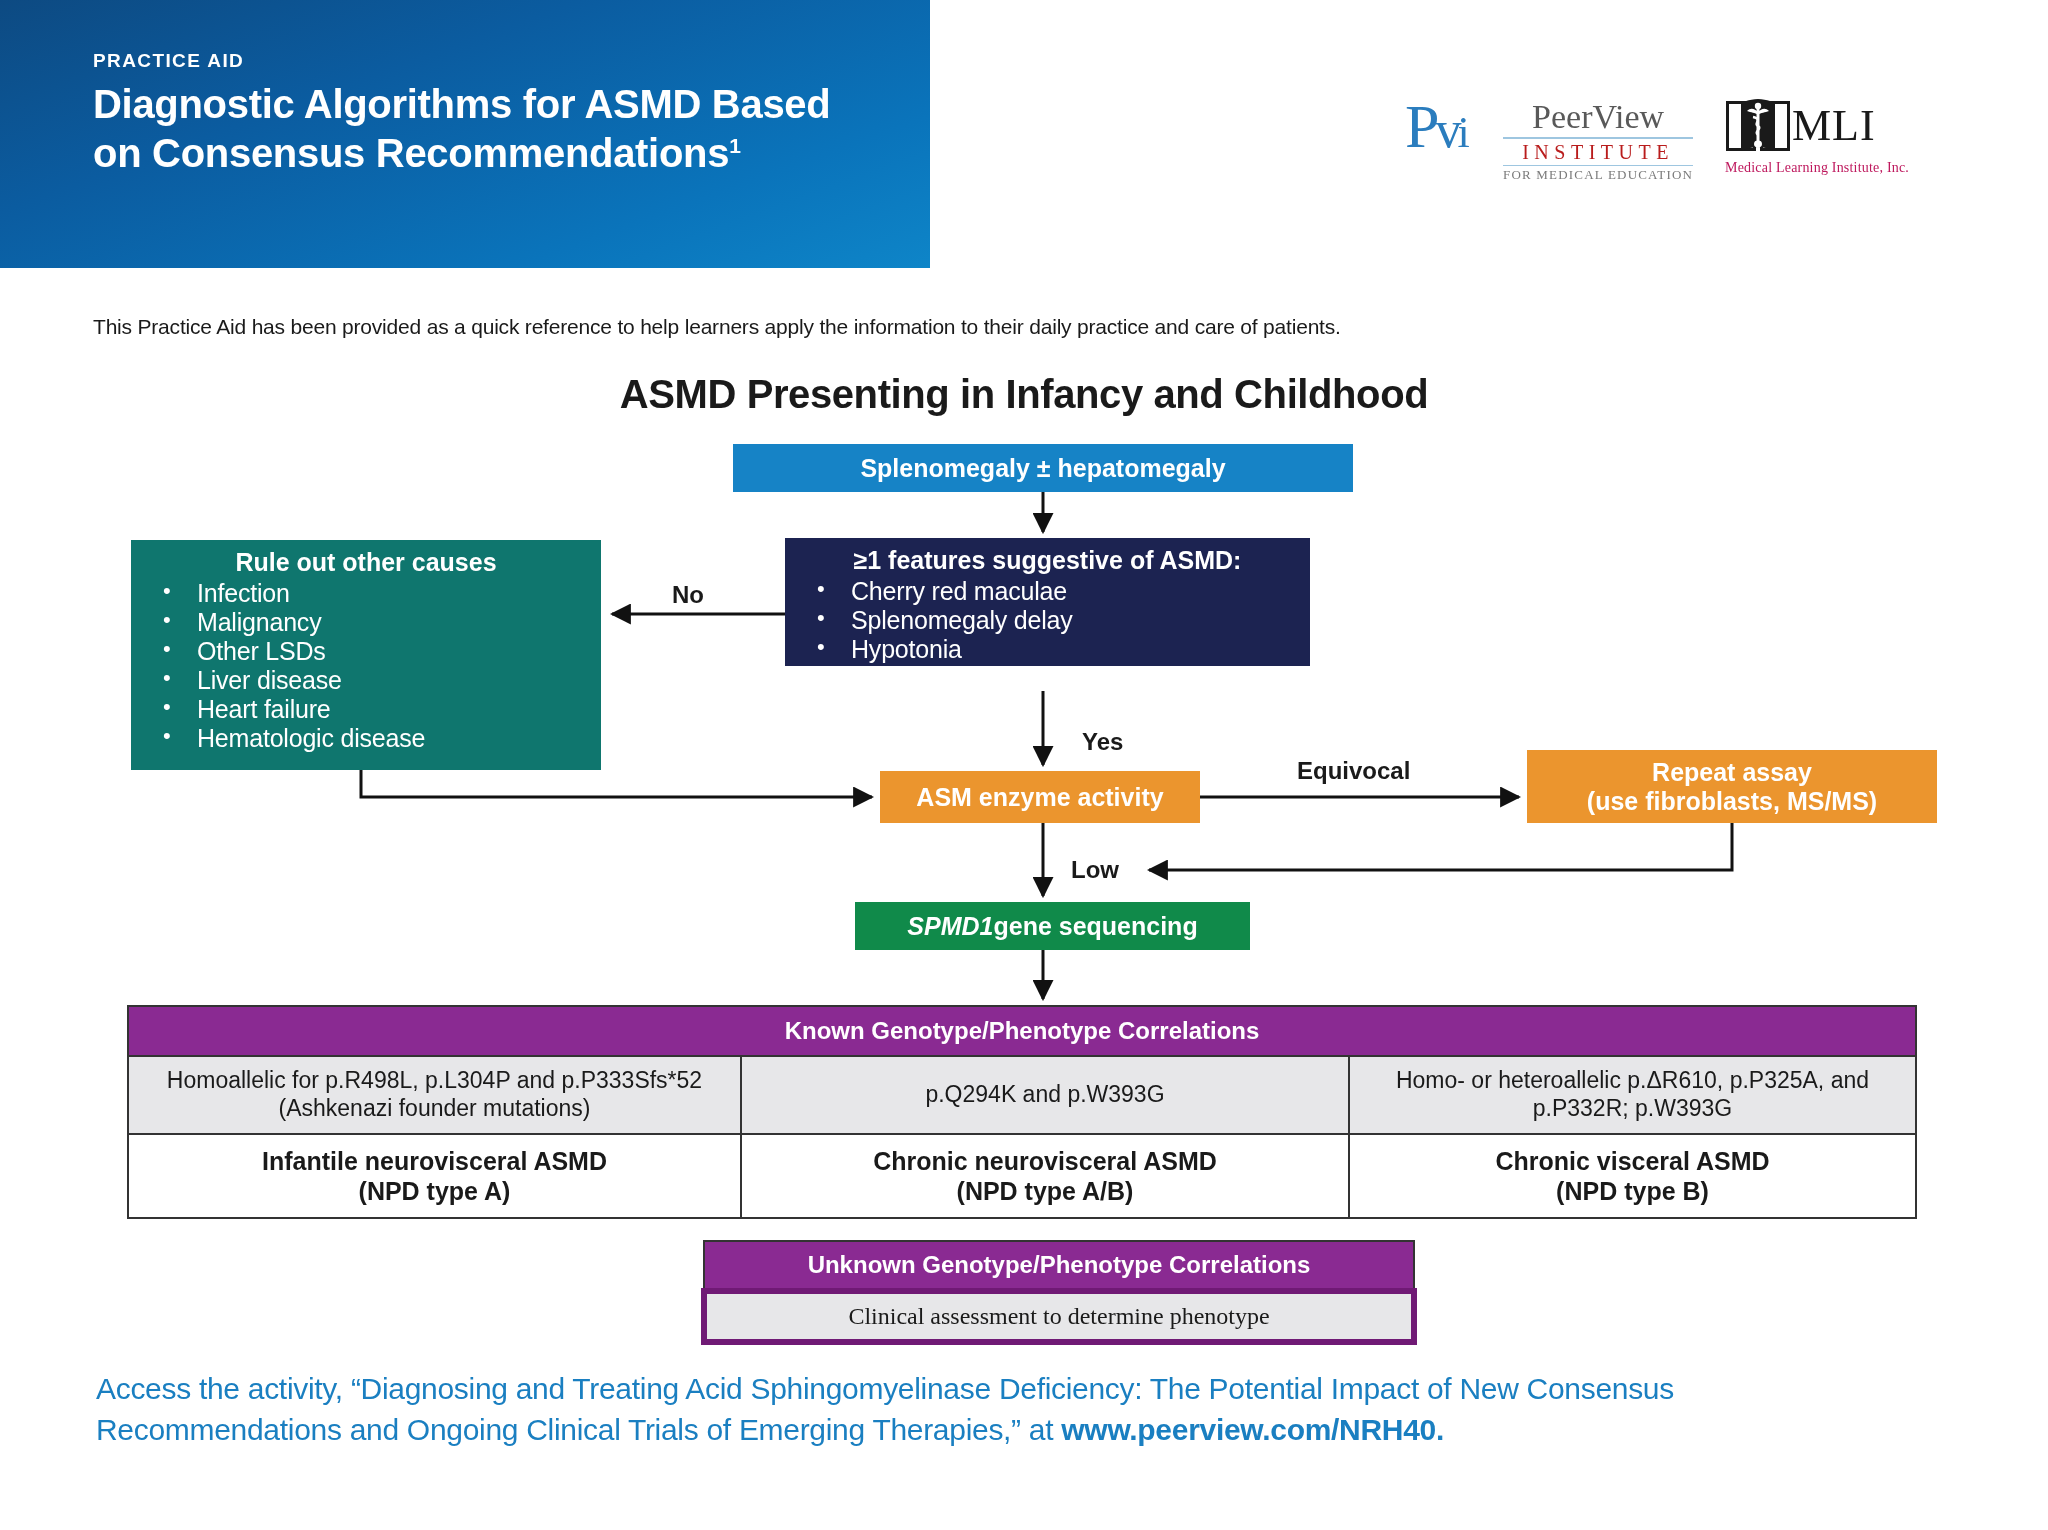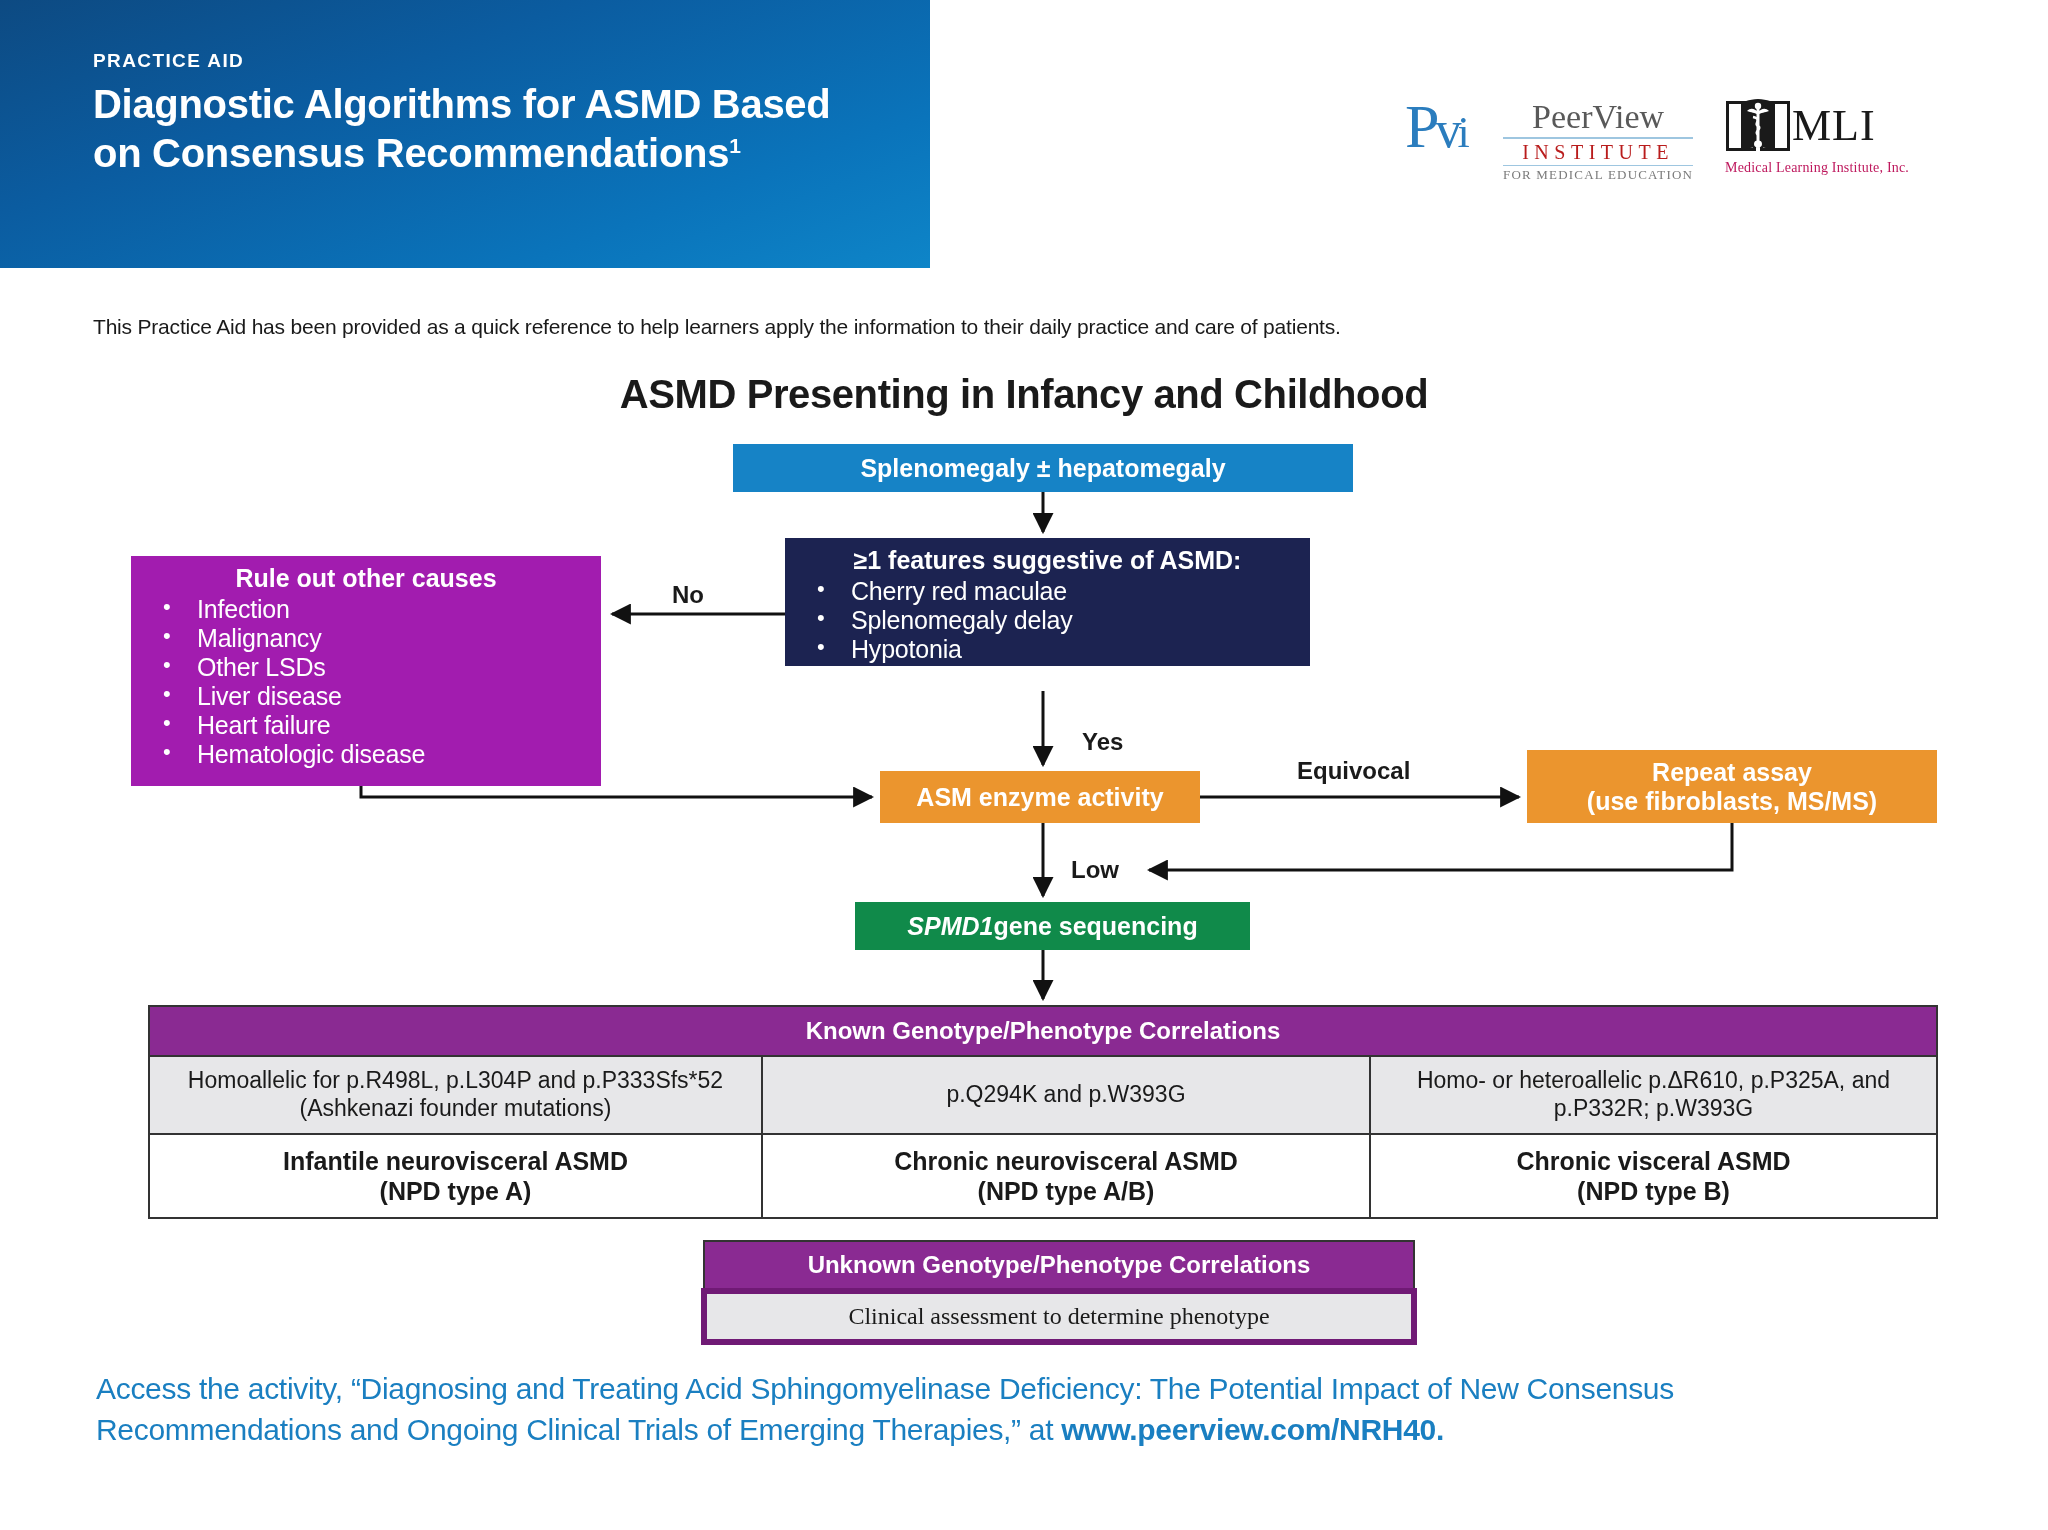--- a/index.html
+++ b/index.html
@@ -84,22 +84,22 @@
     left: 733px; top: 444px; width: 620px; height: 48px;
     background: #1683c6; display: flex; align-items: center; justify-content: center;
     font-size: 25px; font-weight: bold;
   }
   .box-features {
     left: 785px; top: 538px; width: 525px; height: 128px;
     background: #1c2351; padding: 8px 0 0 0;
   }
   .box-features .ttl { font-size: 25px; margin-bottom: 2px; }
   .box-ruleout {
-    left: 131px; top: 556px; width: 470px; height: 230px;
-    background: #a21caf; padding: 8px 0 0 0;
+    left: 131px; top: 540px; width: 470px; height: 230px;
+    background: #0f766e; padding: 8px 0 0 0;
   }
   .box-ruleout .ttl { font-size: 25px; margin-bottom: 2px; }
   ul.blist { list-style: none; margin: 0 0 0 24px; padding: 0; }
   ul.blist li {
     position: relative; font-size: 25px; line-height: 1.16; padding-left: 42px;
     letter-spacing: -0.2px;
   }
   ul.blist li::before {
     content: "•"; position: absolute; left: 8px; top: -1px; font-size: 22px;
   }
@@ -130,21 +130,21 @@
   .lbl-yes { left: 1082px; top: 728px; }
   .lbl-equivocal { left: 1297px; top: 757px; }
   .lbl-low { left: 1071px; top: 856px; }
 
   
   #connectors { position: absolute; left: 0; top: 0; width: 2048px; height: 1530px; }
 
   
   .known-table {
     position: absolute; left: 127px; top: 1005px; width: 1788px;
-    border-collapse: collapse; table-layout: fixed; margin-left: 21px;
+    border-collapse: collapse; table-layout: fixed;
   }
   .known-table th {
     background: #8a2a92; color: #ffffff; font-size: 24px; font-weight: bold;
     text-align: center; padding: 10px 6px; border: 2px solid #333;
   }
   .known-table td {
     border: 2px solid #333; text-align: center; color: #1a1a1a;
     padding: 10px 14px; vertical-align: middle;
   }
   .known-table td.geno {

